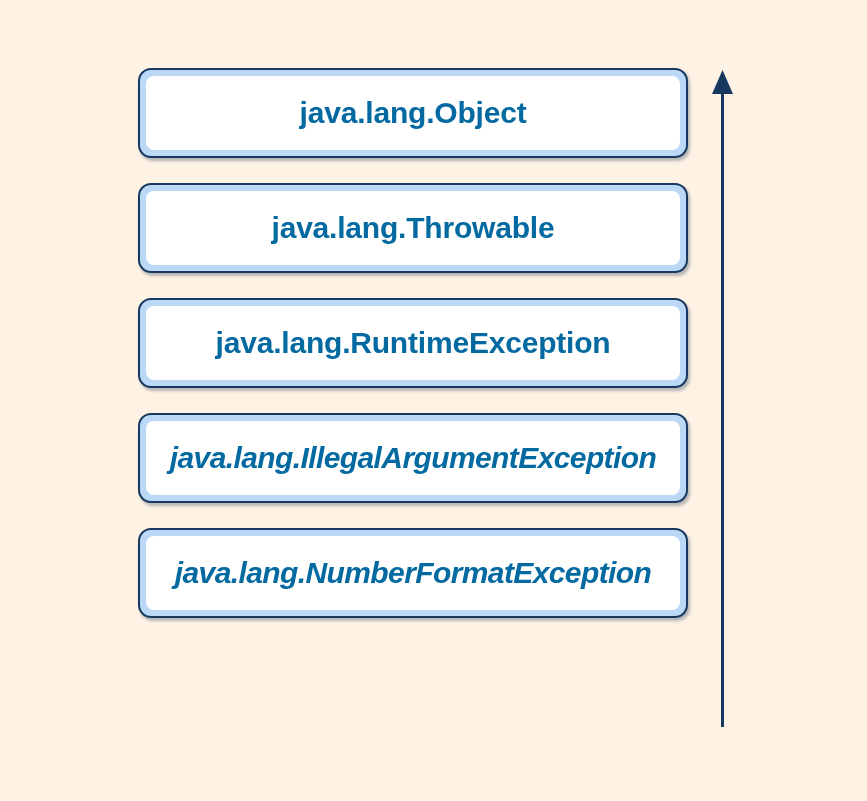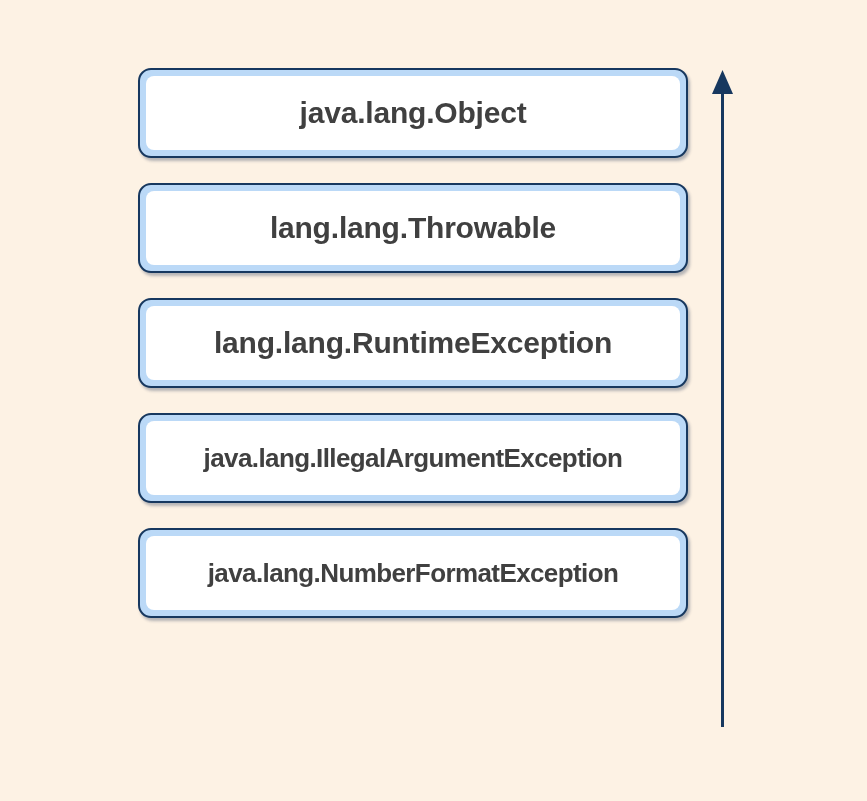--- a/index.html
+++ b/index.html
@@ -51,32 +51,33 @@
     height: 100%;
     background: #FFFFFF;
     border-radius: 8px;
     display: flex;
     align-items: center;
     justify-content: center;
     overflow: hidden;
   }
 
   .node-label {
-    color: #404040;
+    color: #0369a1;
     font-size: 30px;
     font-weight: bold;
     letter-spacing: -0.2px;
     white-space: nowrap;
     line-height: 1;
   }
 
   
   .node-box[data-size="long"] .node-label {
-    font-size: 26px;
+    font-size: 30px;
     letter-spacing: -0.6px;
+    font-style: italic;
   }
 
   
   #hierarchy-arrow {
     position: absolute;
     left: 703px;
     top: 62px;
     width: 40px;
     height: 675px;
   }
@@ -92,28 +93,28 @@
   <div id="hierarchy-stack">
 
     <div class="node-box" data-size="normal">
       <div class="node-inner">
         <span class="node-label">java.lang.Object</span>
       </div>
     </div>
 
     <div class="node-box" data-size="normal">
       <div class="node-inner">
-        <span class="node-label">lang.lang.Throwable</span>
+        <span class="node-label">java.lang.Throwable</span>
       </div>
     </div>
 
 
     <div class="node-box" data-size="normal">
       <div class="node-inner">
-        <span class="node-label">lang.lang.RuntimeException</span>
+        <span class="node-label">java.lang.RuntimeException</span>
       </div>
     </div>
 
     <div class="node-box" data-size="long">
       <div class="node-inner">
         <span class="node-label">java.lang.IllegalArgumentException</span>
       </div>
     </div>
 
     <div class="node-box" data-size="long">

